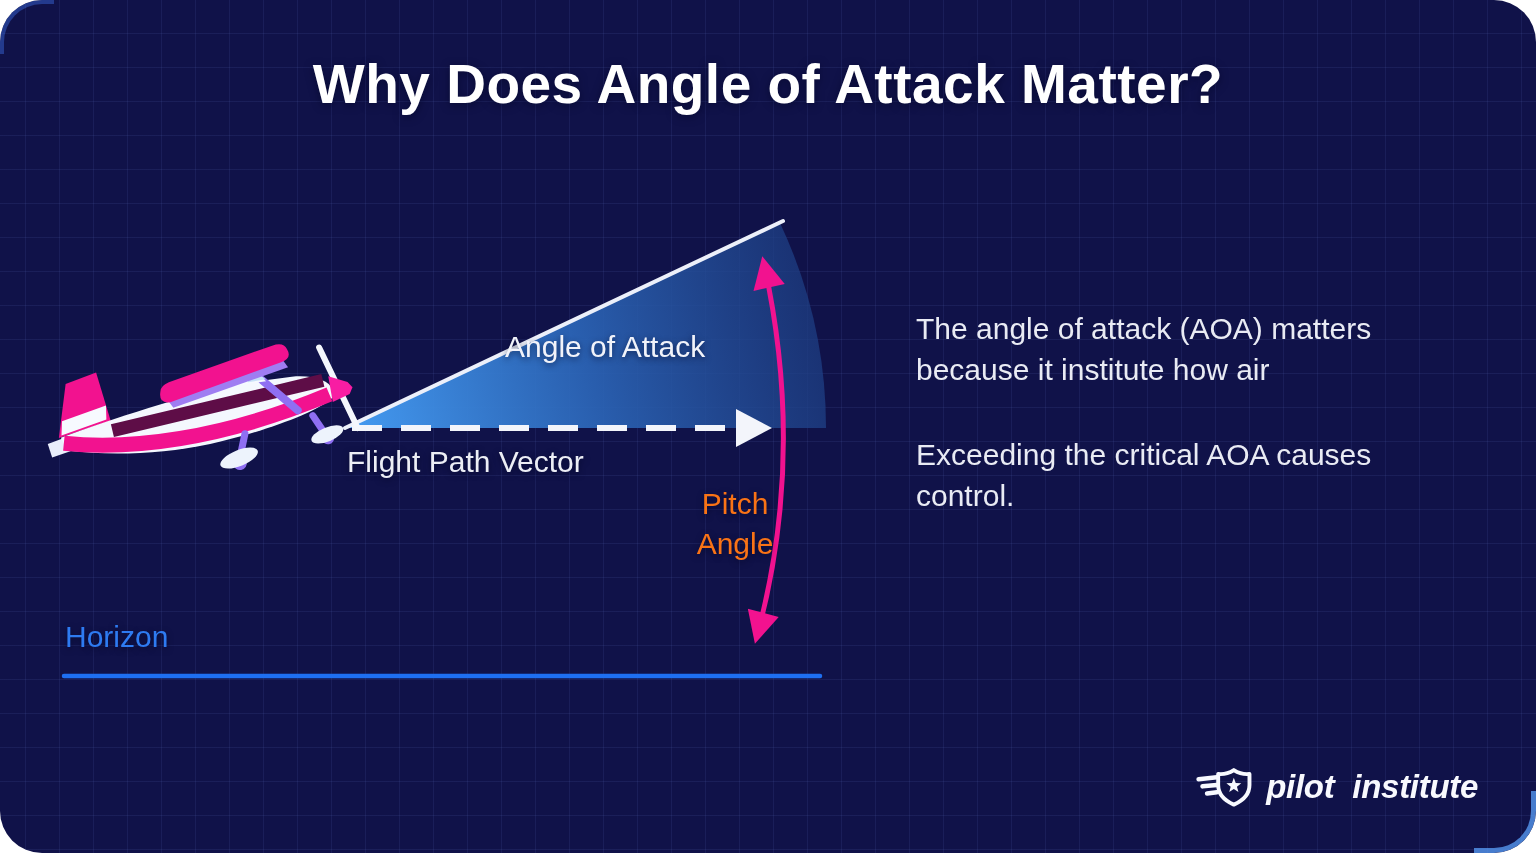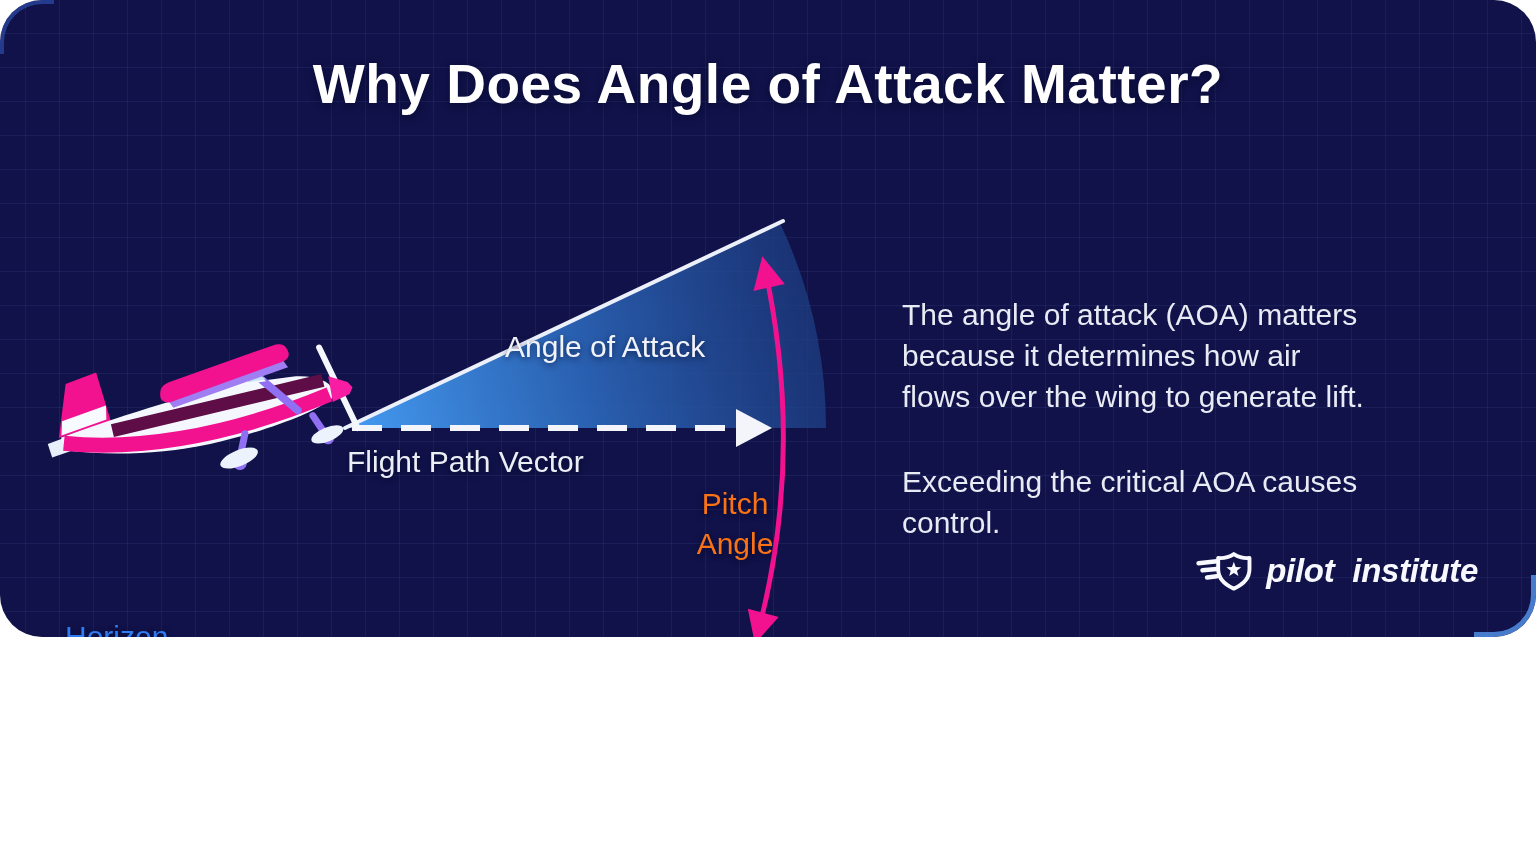--- a/index.html
+++ b/index.html
@@ -1,19 +1,19 @@
 <!DOCTYPE html>
 <html><head>
 <meta charset="utf-8">
 <style>
   * { margin:0; padding:0; box-sizing:border-box; }
   html,body { width:1536px; height:853px; background:#ffffff; font-family:"Liberation Sans", sans-serif; }
 
   .canvas{
-    position:relative; width:1536px; height:637px;
+    position:relative; width:1536px; height:853px;
     background:#101249; border-radius:42px; overflow:hidden;
   }
   .grid{
     position:absolute; inset:0; pointer-events:none;
     background-image:
       linear-gradient(rgba(120,140,225,0.10) 1px, transparent 1px),
       linear-gradient(90deg, rgba(120,140,225,0.10) 1px, transparent 1px);
     background-size:34px 34px;
     background-position:25px -1px;
   }
@@ -44,21 +44,21 @@
   .lbl{ position:absolute; text-shadow:0 2px 6px rgba(4,6,34,0.6); }
   .lbl-aoa{ left:505px; top:330px; width:240px; text-align:left;
             color:#F1F3FA; font-size:30px; }
   .lbl-fpv{ left:347px; top:445px; color:#ECEEF5; font-size:30px; }
   .lbl-pitch{ left:662px; top:484px; width:146px; text-align:center;
               color:#f97316; font-size:30px; line-height:40px; }
   .lbl-horizon{ left:65px; top:620px; color:#2E7BF2; font-size:30px; }
 
   .text-col{ position:absolute; left:900px; top:292px; width:600px;
              color:#E9EBF4; font-size:30px; line-height:41px; }
-  .text-col .para{ margin:2px; }
+  .text-col .para{ margin:16px; }
   .text-col .para + .para{ margin-top:44px; }
 
   .footer-logo{
     position:absolute; right:58px; bottom:41px;
     display:flex; align-items:center; gap:10px;font-style:italic;
   }
   .brand{ color:#F8F9FE; font-size:33px; font-weight:800; letter-spacing:-0.3px; }
   .brand-right{ margin-left:8px; }
 </style>
 </head>
@@ -132,22 +132,21 @@
   </svg>
 
   <div class="lbl lbl-aoa">Angle of Attack</div>
   <div class="lbl lbl-fpv">Flight Path Vector</div>
   <div class="lbl lbl-pitch">Pitch Angle</div>
   <div class="lbl lbl-horizon">Horizon</div>
 
   <div class="text-col">
     <div class="para">
       <div>The angle of attack (AOA) matters</div>
-      <div>because it determines how air</div>
-      <div>flows over the wing to generate lift.</div>
+      <div>because it institute how air</div>
     </div>
     <div class="para">
       <div>Exceeding the critical AOA causes</div>
       <div>control.</div>
     </div>
   </div>
 
   <div class="footer-logo">
     <svg width="60" height="50" viewBox="0 0 92 60">
       <g stroke="#F7F9FF" stroke-width="7" stroke-linecap="round">

